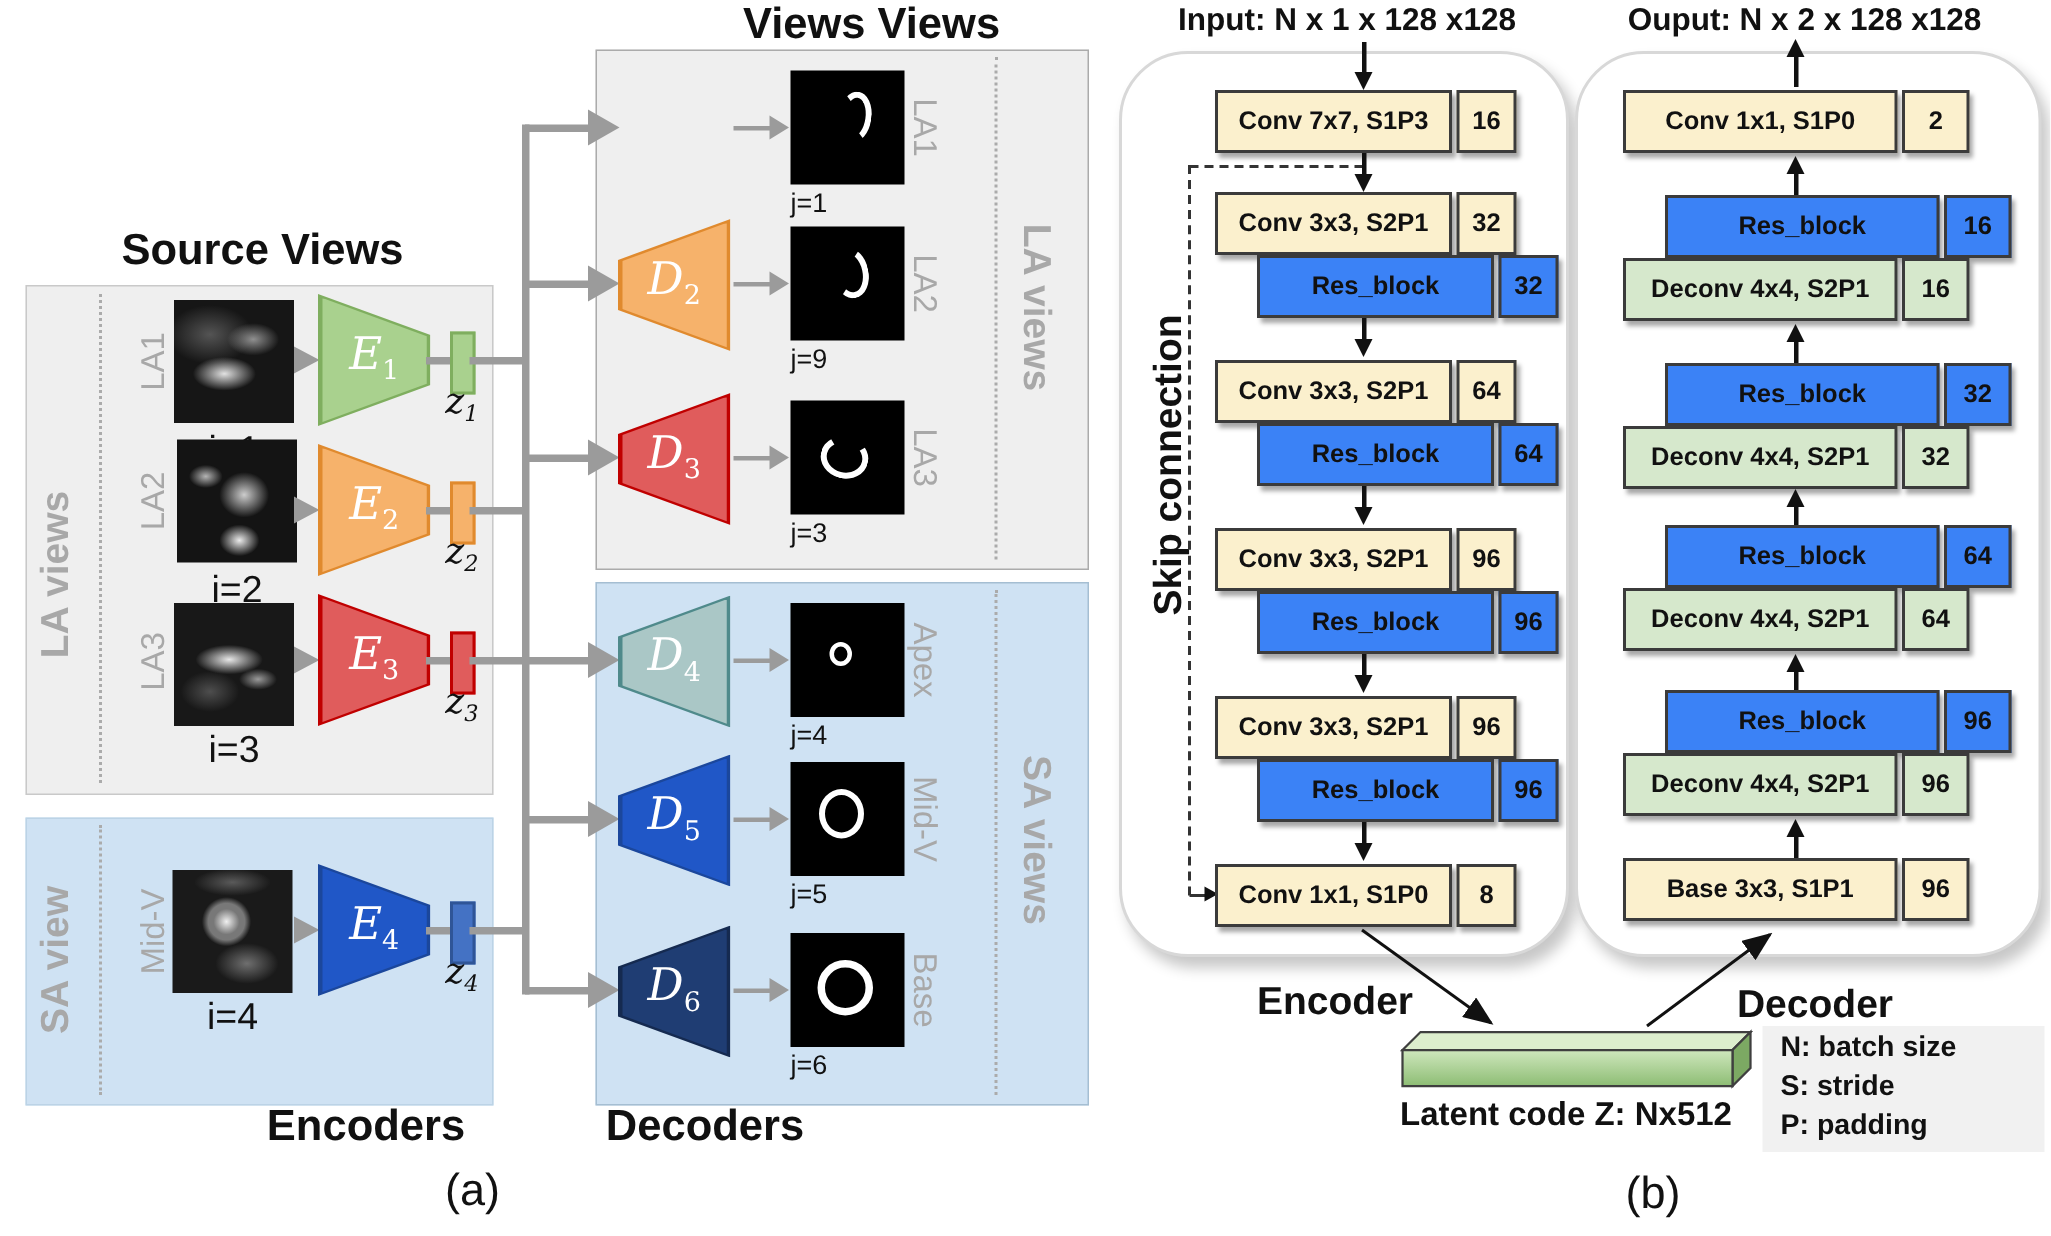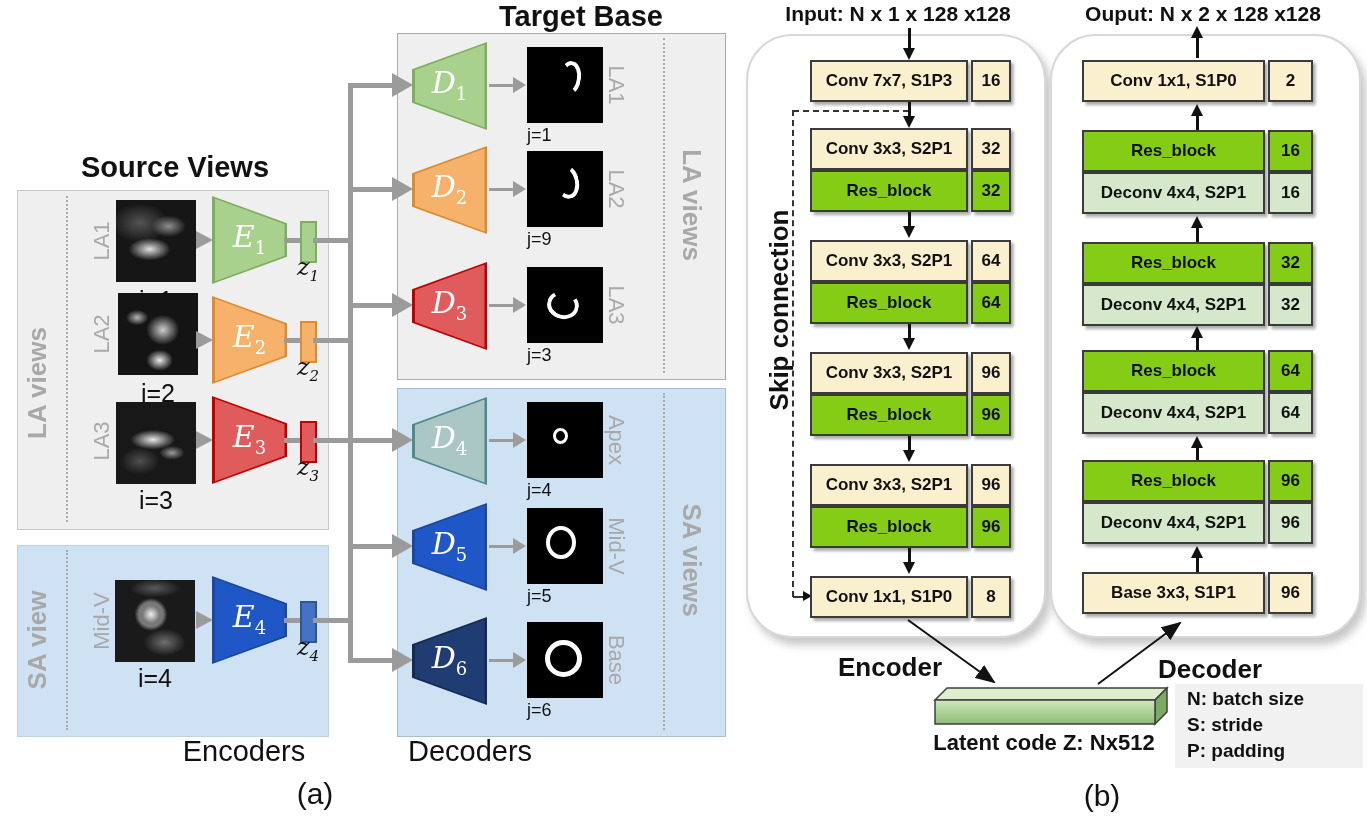--- a/index.html
+++ b/index.html
@@ -1,19 +1,19 @@
 <!DOCTYPE html>
 <html><head>
 <meta charset="utf-8">
 <style>
   html,body{margin:0;padding:0;background:#fff;}
   #canvas{position:relative;width:1367px;height:824px;background:#fff;
           font-family:"Liberation Sans",sans-serif;overflow:hidden;}
   .figtitle{position:absolute;font-weight:bold;font-size:29px;color:#111;text-align:center;}
-  .caption{position:absolute;font-weight:normal;font-size:29px;color:#111;text-align:center;}
+  .caption{position:absolute;font-weight:bold;font-size:29px;color:#111;text-align:center;}
   .sublab{position:absolute;font-size:30px;color:#111;text-align:center;}
 
   
   .panel{position:absolute;}
   .p-la-src{left:17px;top:190px;width:310px;height:338px;background:#efefef;border:1px solid #c9c9c9;}
   .p-sa-src{left:17px;top:545px;width:310px;height:190px;background:#cfe2f3;border:1px solid #bcd3e6;}
   .p-la-tgt{left:397px;top:33px;width:327px;height:345px;background:#efefef;border:1px solid #ababab;}
   .p-sa-tgt{left:397px;top:388px;width:327px;height:347px;background:#cfe2f3;border:1px solid #a5bed2;}
   .dotsep{position:absolute;border-left:2px dotted #ababab;}
 
@@ -94,21 +94,21 @@
             box-shadow:5px 7px 9px rgba(0,0,0,0.22);}
   .layer{position:absolute;height:42px;}
   .layer.enc{left:810px;width:200px;}
   .layer.dec{left:1082px;width:231px;}
   .l-name,.l-ch{position:absolute;top:0;height:100%;border:2px solid #3b3b3b;box-sizing:border-box;
         display:flex;align-items:center;justify-content:center;font-weight:bold;font-size:17px;
         color:#111;box-shadow:2.5px 3px 3px rgba(0,0,0,0.35);}
   .enc .l-name{left:0;width:158px;} .enc .l-ch{left:161px;width:40px;}
   .dec .l-name{left:0;width:183px;} .dec .l-ch{left:186px;width:45px;}
   .ly-conv .l-name,.ly-conv .l-ch{background:#fbf0cd;}
-  .ly-res .l-name,.ly-res .l-ch{background:#84cc16;}
+  .ly-res .l-name,.ly-res .l-ch{background:#3b82f6;margin-left:28px;}
   .ly-deconv .l-name,.ly-deconv .l-ch{background:#d6e8cc;}
 
   .aline{position:absolute;width:3px;background:#111;}
   .ahead-dn{position:absolute;width:0;height:0;border-left:6.5px solid transparent;
             border-right:6.5px solid transparent;border-top:12px solid #111;}
   .ahead-up{position:absolute;width:0;height:0;border-left:6.5px solid transparent;
             border-right:6.5px solid transparent;border-bottom:12px solid #111;}
   .dash-h{position:absolute;border-top:2px dashed #333;}
   .dash-v{position:absolute;border-left:2px dashed #333;}
   .skiphead{position:absolute;width:0;height:0;border-top:5.5px solid transparent;
@@ -119,21 +119,21 @@
   .legend{position:absolute;left:1175px;top:684px;width:188px;height:84px;background:#f1f1f1;}
   .legline{position:absolute;left:12px;font-weight:bold;font-size:19px;color:#111;white-space:nowrap;}
   .overlay{position:absolute;left:0;top:0;pointer-events:none;}
 </style>
 </head>
 <body>
 
 <div id="canvas">
 
   <div class="figtitle" style="left:55px;width:240px;top:151px">Source Views</div>
-  <div class="figtitle" style="left:461px;width:240px;top:0px">Target Base</div>
+  <div class="figtitle" style="left:461px;width:240px;top:0px">Views Views</div>
 
   <div class="panel p-la-src"></div>
   <div class="panel p-sa-src"></div>
   <div class="panel p-la-tgt"></div>
   <div class="panel p-sa-tgt"></div>
 
   <div class="dotsep" style="left:66px;top:196px;height:326px"></div>
   <div class="dotsep" style="left:66px;top:550px;height:180px"></div>
   <div class="dotsep" style="left:663px;top:38px;height:335px"></div>
   <div class="dotsep" style="left:663px;top:393px;height:337px"></div>
@@ -212,25 +212,20 @@
   <div class="tri-dec" style="left:392px;top:177px"></div>
   <div class="hline" style="left:350px;top:303px;width:44px"></div>
   <div class="tri-dec" style="left:392px;top:293px"></div>
   <div class="hline" style="left:350px;top:438px;width:44px"></div>
   <div class="tri-dec" style="left:392px;top:428px"></div>
   <div class="hline" style="left:350px;top:544px;width:44px"></div>
   <div class="tri-dec" style="left:392px;top:534px"></div>
   <div class="hline" style="left:350px;top:658px;width:44px"></div>
   <div class="tri-dec" style="left:392px;top:648px"></div>
 
-  <div class="trap trap-d" style="left:412px;top:42px;--fill:#a9d18e;--stroke:#7fae5f">
-    <div class="t-stroke"></div>
-      <div class="t-fill"></div>
-    <span class="mlab"><span>D</span><sub>1</sub></span>
-  </div>
   <div class="trap trap-d" style="left:412px;top:146px;--fill:#f6b26b;--stroke:#e08a2e">
     <div class="t-stroke"></div>
       <div class="t-fill"></div>
     <span class="mlab"><span>D</span><sub>2</sub></span>
   </div>
   <div class="trap trap-d" style="left:412px;top:262px;--fill:#e05c5c;--stroke:#c00000">
     <div class="t-stroke"></div>
       <div class="t-fill"></div>
     <span class="mlab"><span>D</span><sub>3</sub></span>
   </div>

